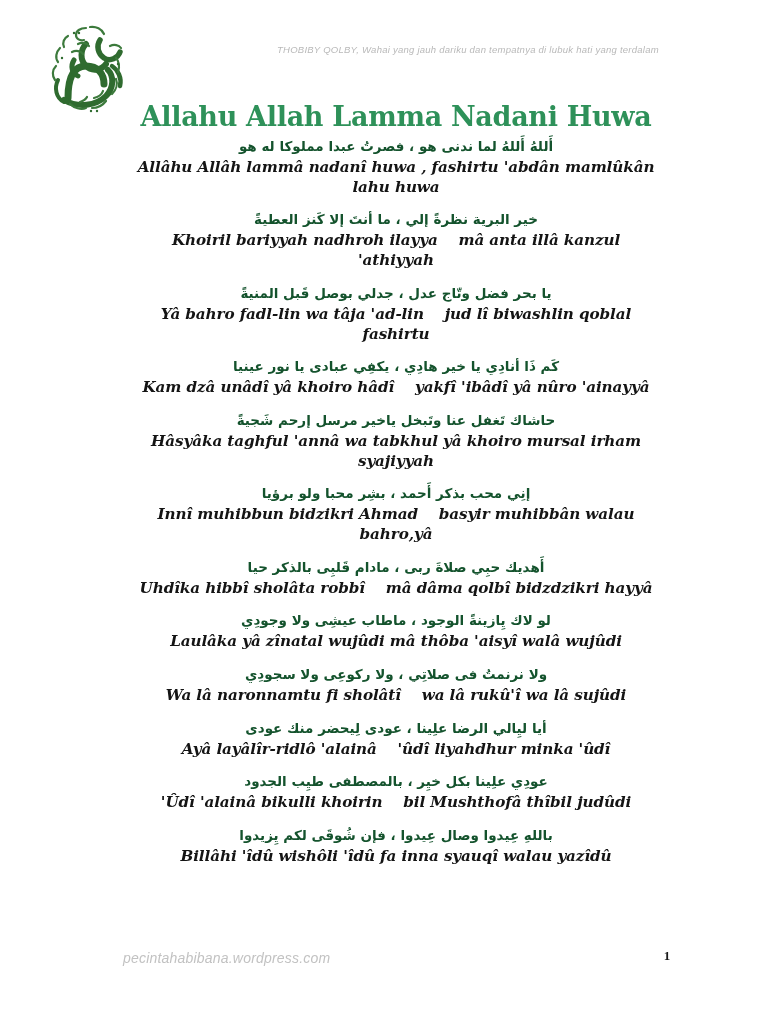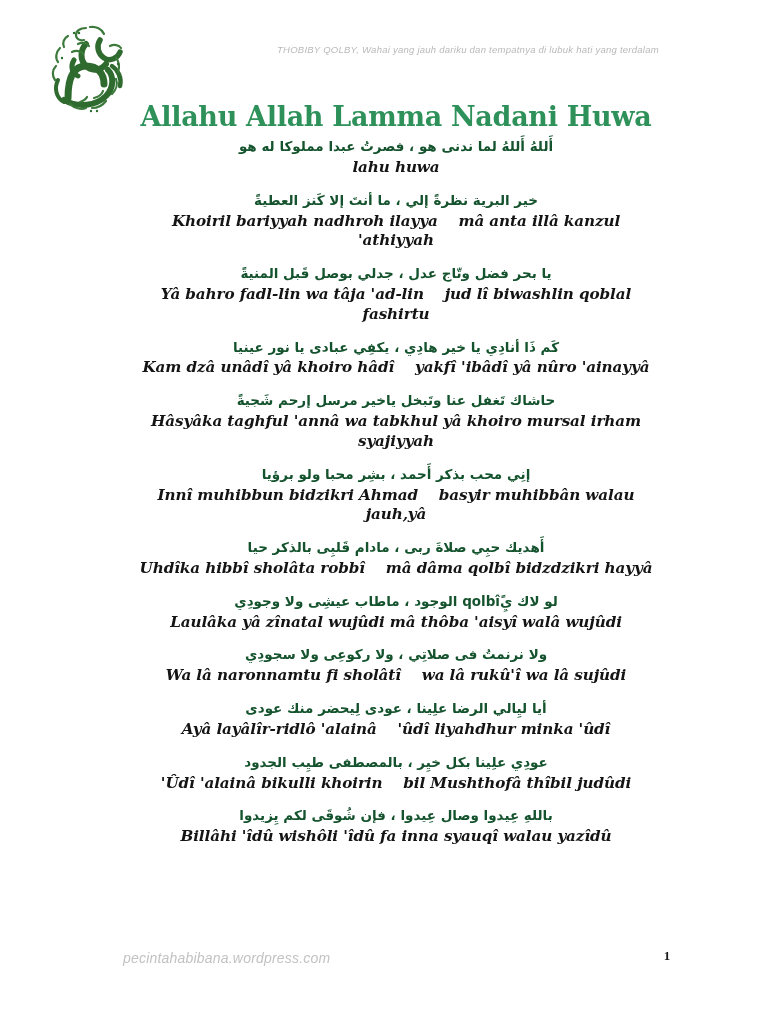--- a/index.html
+++ b/index.html
@@ -178,20 +178,21 @@
     </div>
 
     <div class="header-subtitle">THOBIBY QOLBY, Wahai yang jauh dariku dan tempatnya di lubuk hati yang terdalam</div>
   </div>
 
   <div class="doc-title" style="color: rgb(46, 145, 89);">Allahu Allah Lamma Nadani Huwa</div>
 
   <div class="verses">
       <div class="verse">
         <p class="arabic" lang="ar">أَللهُ أَللهُ لما ندنى هو ، فصرتُ عبدا مملوكا له هو</p>
+        <p class="translit">Allâhu Allâh lammâ nadanî huwa , fashirtu 'abdân mamlûkân</p>
         <p class="translit">lahu huwa</p>
       </div>
       <div class="verse">
         <p class="arabic" lang="ar">خير البرية نظرةً إلي ، ما أنتَ إلا كَنز العطيةً</p>
         <p class="translit">Khoiril bariyyah nadhroh ilayya&nbsp;&nbsp;&nbsp;&nbsp;mâ anta illâ kanzul</p>
         <p class="translit">'athiyyah</p>
       </div>
       <div class="verse">
         <p class="arabic" lang="ar">يا بحر فضل وتّاج عدل ، جدلي بوصل قَبل المنيةً</p>
         <p class="translit">Yâ bahro fadl-lin wa tâja 'ad-lin&nbsp;&nbsp;&nbsp;&nbsp;jud lî biwashlin qoblal</p>
@@ -202,28 +203,28 @@
         <p class="translit">Kam dzâ unâdî yâ khoiro hâdî&nbsp;&nbsp;&nbsp;&nbsp;yakfî 'ibâdî yâ nûro 'ainayyâ</p>
       </div>
       <div class="verse">
         <p class="arabic" lang="ar">حاشاك تَغفل عنا وتَبخل ياخير مرسل إرحم شَجيةً</p>
         <p class="translit">Hâsyâka taghful 'annâ wa tabkhul yâ khoiro mursal irham</p>
         <p class="translit">syajiyyah</p>
       </div>
       <div class="verse">
         <p class="arabic" lang="ar">إنِي محب بذكر أَحمد ، بشِر محبا ولو برؤيا</p>
         <p class="translit">Innî muhibbun bidzikri Ahmad&nbsp;&nbsp;&nbsp;&nbsp;basyir muhibbân walau</p>
-        <p class="translit">jauh,yâ</p>
+        <p class="translit">bahro,yâ</p>
       </div>
       <div class="verse">
         <p class="arabic" lang="ar">أَهديك حبِي صلاةَ ربى ، مادام قَلبِى بالذكر حيا</p>
         <p class="translit">Uhdîka hibbî sholâta robbî&nbsp;&nbsp;&nbsp;&nbsp;mâ dâma qolbî bidzdzikri hayyâ</p>
       </div>
       <div class="verse">
-        <p class="arabic" lang="ar">لو لاك يِqolbîً الوجود ، ماطاب عيشِى ولا وجودِي</p>
+        <p class="arabic" lang="ar">لو لاك يِازينةً الوجود ، ماطاب عيشِى ولا وجودِي</p>
         <p class="translit">Laulâka yâ zînatal wujûdi mâ thôba 'aisyî walâ wujûdi</p>
       </div>
       <div class="verse">
         <p class="arabic" lang="ar">ولا نرنمتُ فى صلاتِي ، ولا ركوعِى ولا سجودِي</p>
         <p class="translit">Wa lâ naronnamtu fi sholâtî&nbsp;&nbsp;&nbsp;&nbsp;wa lâ rukû'î wa lâ sujûdi</p>
       </div>
       <div class="verse">
         <p class="arabic" lang="ar">أيا ليِالي الرضا علِينا ، عودى لِيحضر منك عودى</p>
         <p class="translit">Ayâ layâlîr-ridlô 'alainâ&nbsp;&nbsp;&nbsp;&nbsp;'ûdî liyahdhur minka 'ûdî</p>
       </div>

